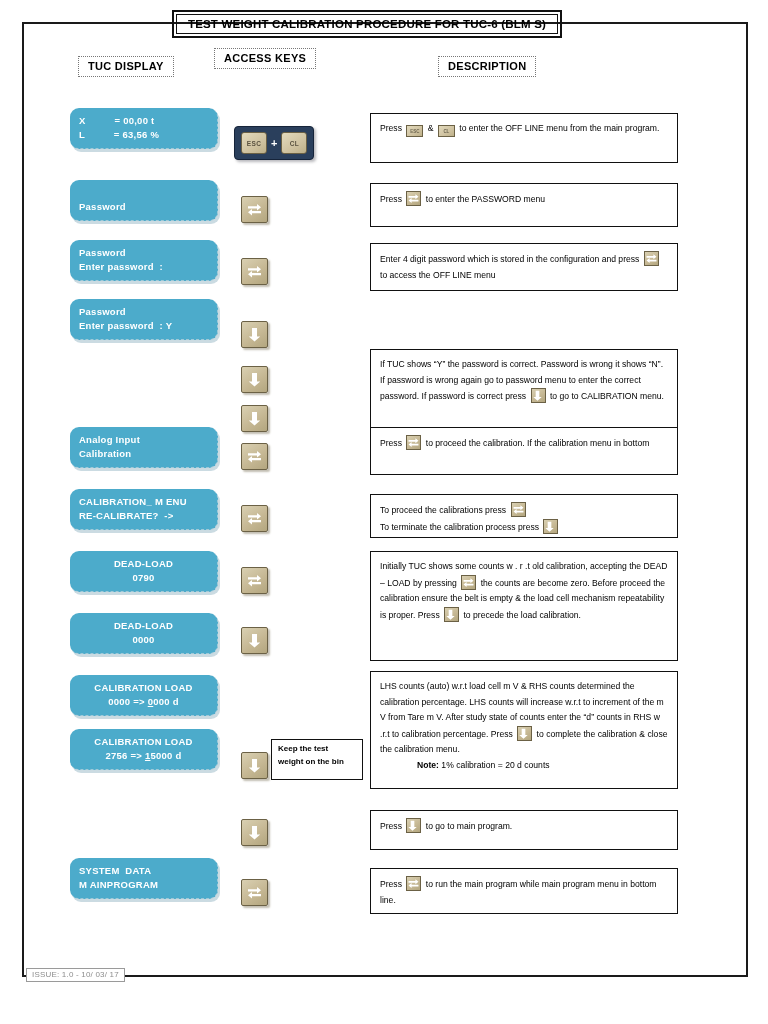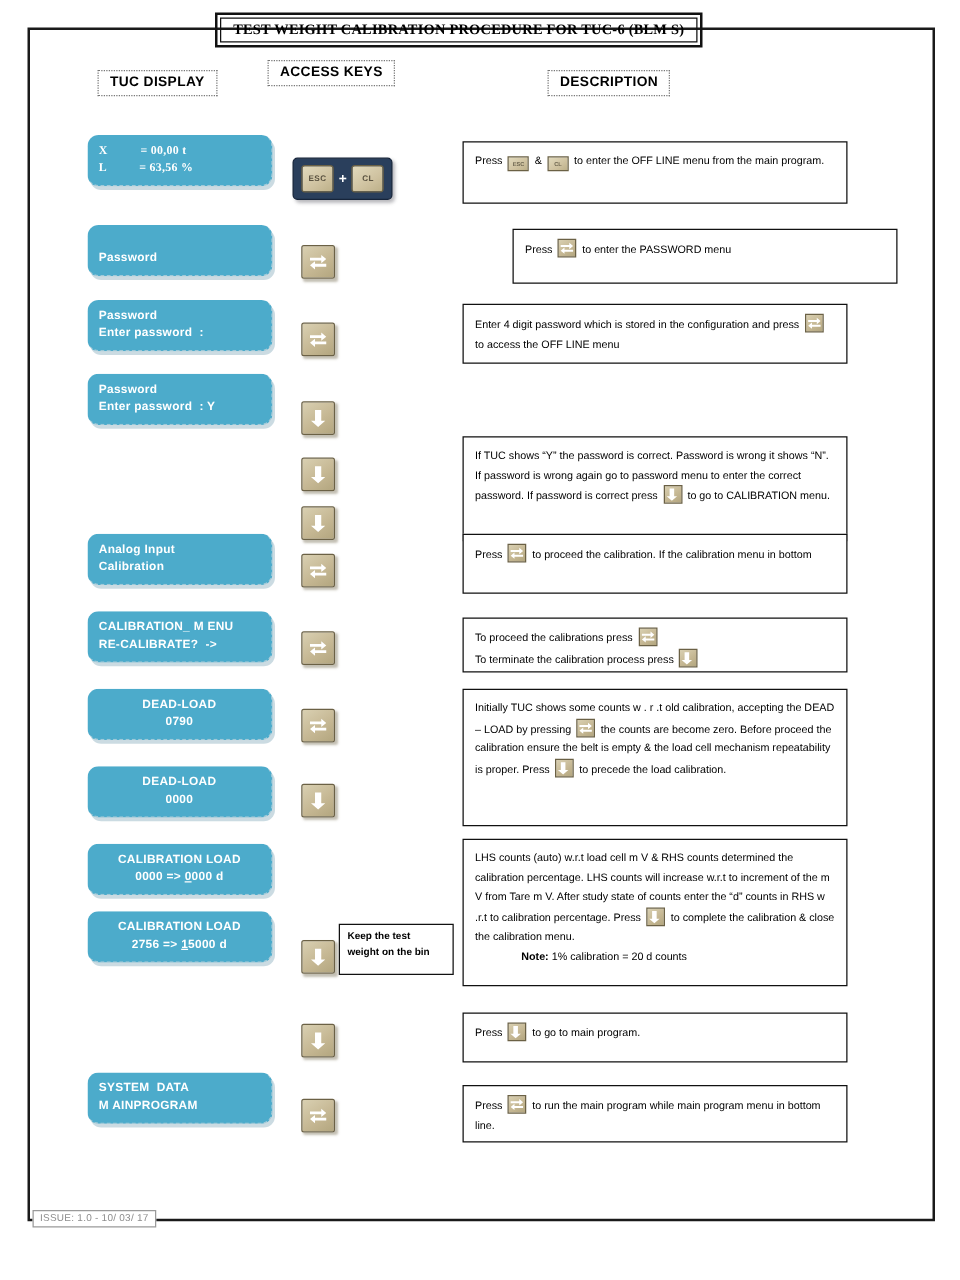--- a/index.html
+++ b/index.html
@@ -34,21 +34,20 @@
   #title-inner {
     width: 100%; height: 100%;
     border: 1px solid #111;
     display: flex; align-items: center; justify-content: center;
   }
   #title-text {
     font-size: 11.5px; font-weight: bold;
     letter-spacing: .2px;
     color: #000;
     white-space: nowrap;
-    font-family: Liberation Serif, serif;
   }
 
   
   .col-head {
     position: absolute;
     border: 1px dotted #777;
     padding: 3px 9px 4px 9px;
     font-size: 11px; font-weight: bold;
     letter-spacing: .3px;
     color: #000;
@@ -177,21 +176,21 @@
 <div id="title-wrap">
   <div id="title-inner">
     <span id="title-text">TEST WEIGHT CALIBRATION PROCEDURE FOR TUC-6 (BLM S)</span>
   </div>
 </div>
 
 <div class="col-head" id="head-display">TUC DISPLAY</div>
 <div class="col-head" id="head-keys">ACCESS KEYS</div>
 <div class="col-head" id="head-desc">DESCRIPTION</div>
 
-<div class="lcd" style="left:70px; top:108px;font-family:Liberation Serif, serif;">
+<div class="lcd" style="left:70px; top:108px;">
   <span class="ln">X          = 00,00 t</span>
   <span class="ln">L          = 63,56 %</span>
 </div>
 
 <div class="lcd" style="left:70px; top:180px;">
   <span class="ln spacer">&nbsp;</span>
   <span class="ln">Password</span>
 </div>
 
 <div class="lcd" style="left:70px; top:240px;">
@@ -325,21 +324,21 @@
 
 <div id="note-box">
   <div>Keep the test</div>
   <div>weight on the bin</div>
 </div>
 
 <div class="desc" style="top:113px; height:50px;">
   <span>Press </span><span class="ikey esc">ESC</span><span> &amp; </span><span class="ikey cl">CL</span><span> to enter the OFF LINE menu from the main program.</span>
 </div>
 
-<div class="desc" style="top:183px; height:44px;margin-left:40px;">
+<div class="desc" style="top:183px; height:44px;">
   <span>Press </span><span class="ikey"><svg width="13" height="13" viewBox="0 0 17 17">
         <path d="M2 5.2 h9 v-2.2 l4 3.3 l-4 3.3 v-2.2 h-9 z" fill="#fff"></path>
         <path d="M15 12.3 h-9 v2.2 l-4 -3.3 l4 -3.3 v2.2 h9 z" fill="#fff"></path>
       </svg></span><span> to enter the PASSWORD menu</span>
 </div>
 
 <div class="desc" style="top:243px; height:48px;">
   <span>Enter 4 digit password which is stored in the configuration and press </span><span class="ikey"><svg width="13" height="13" viewBox="0 0 17 17">
         <path d="M2 5.2 h9 v-2.2 l4 3.3 l-4 3.3 v-2.2 h-9 z" fill="#fff"></path>
         <path d="M15 12.3 h-9 v2.2 l-4 -3.3 l4 -3.3 v2.2 h9 z" fill="#fff"></path>

